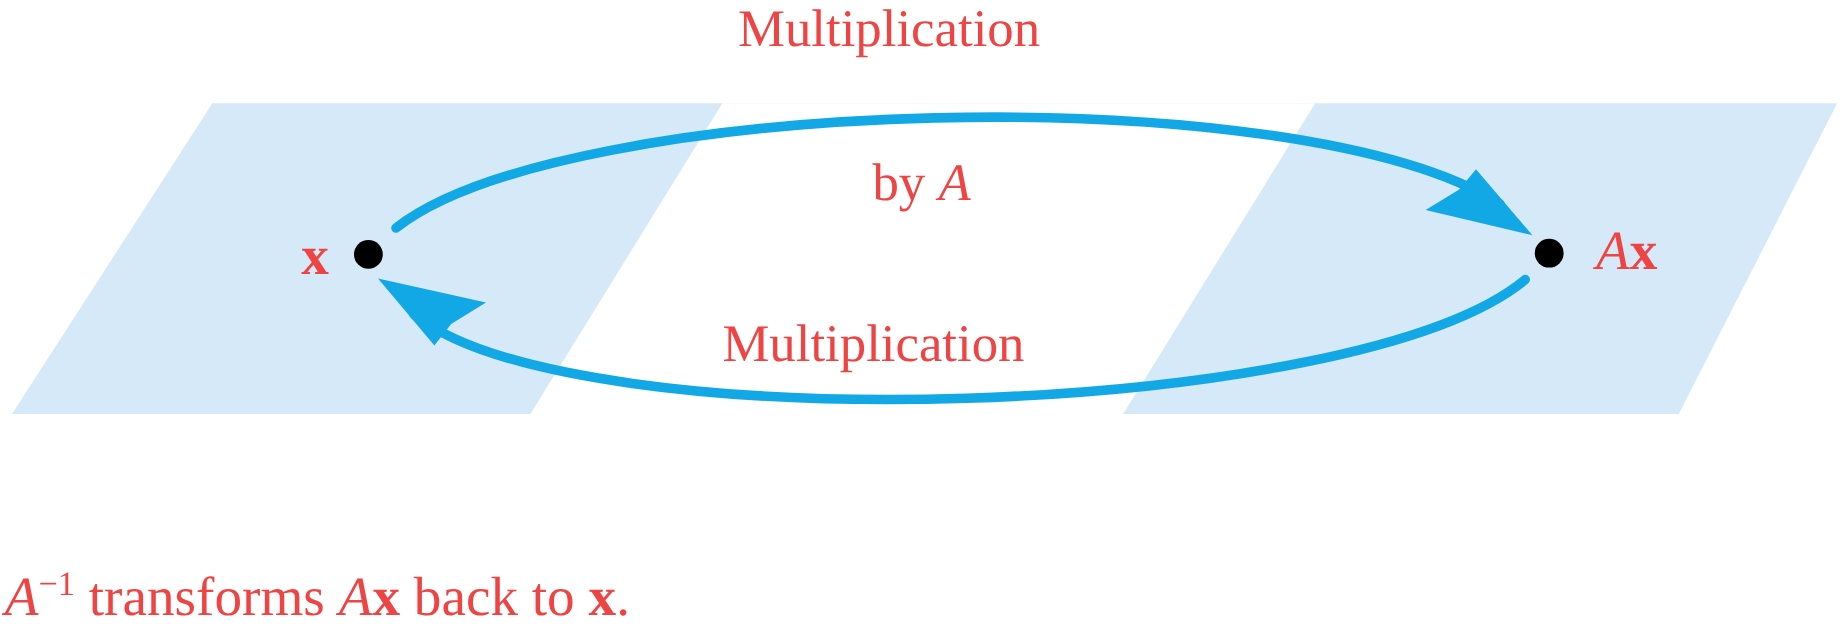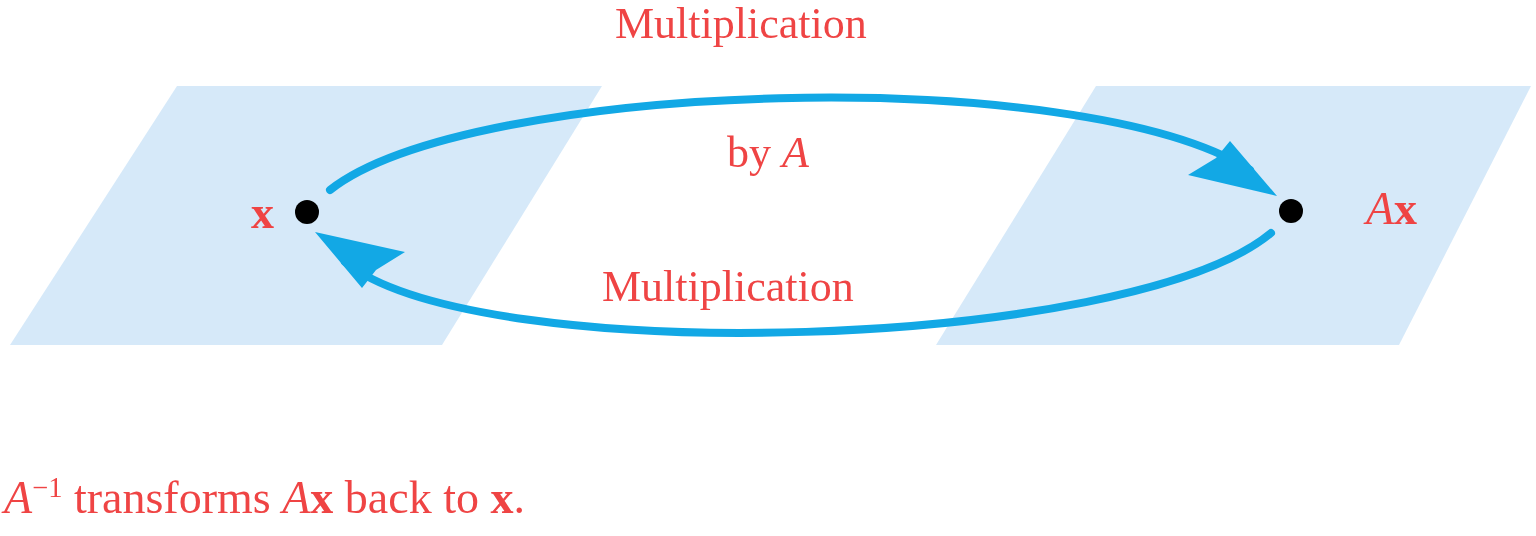--- a/index.html
+++ b/index.html
@@ -59,21 +59,21 @@
     font-size: 46px;
   }
   .caption {
     font-size: 46px;
   }
   #label-top-line1 { left: 615px; top: 2px; }
   #label-top-line2 { left: 727px; top: 106px; margin-top: 25px; }
   #label-bottom-line1 { left: 602px; top: 265px; }
   #label-bottom-line2 { left: 697px; top: 370px; }
   #label-x { left: 251px; top: 190px; }
-  #label-ax { left: 1366px; top: 186px; }
+  #label-ax { left: 1330px; top: 186px; }
   #caption-line { left: 4px; top: 474px; }
 </style>
 </head>
 <body>
 
 <div id="figure-root">
 
   <svg id="diagram-svg" viewBox="0 0 1536 536">
     <defs>
       <clipPath id="clip-plane">

